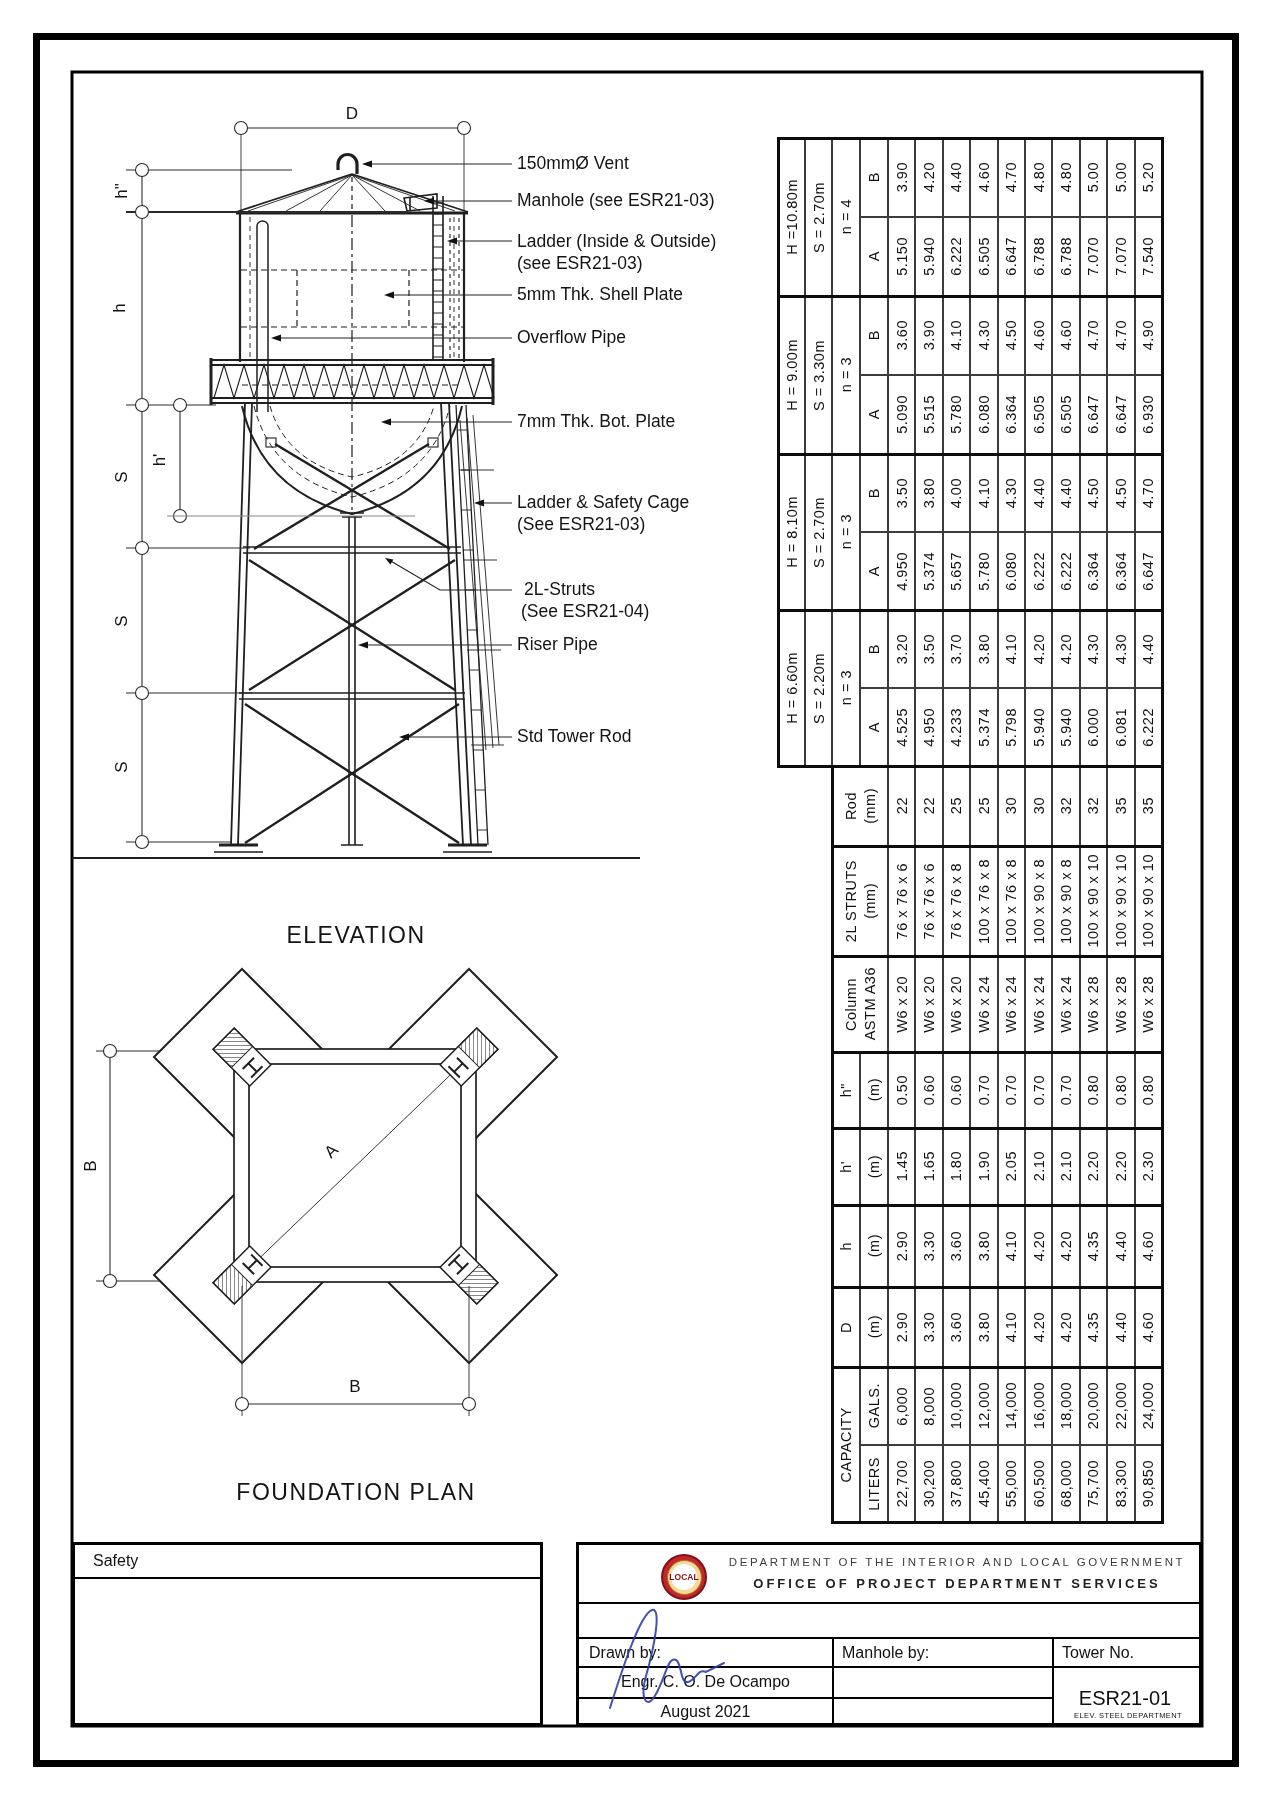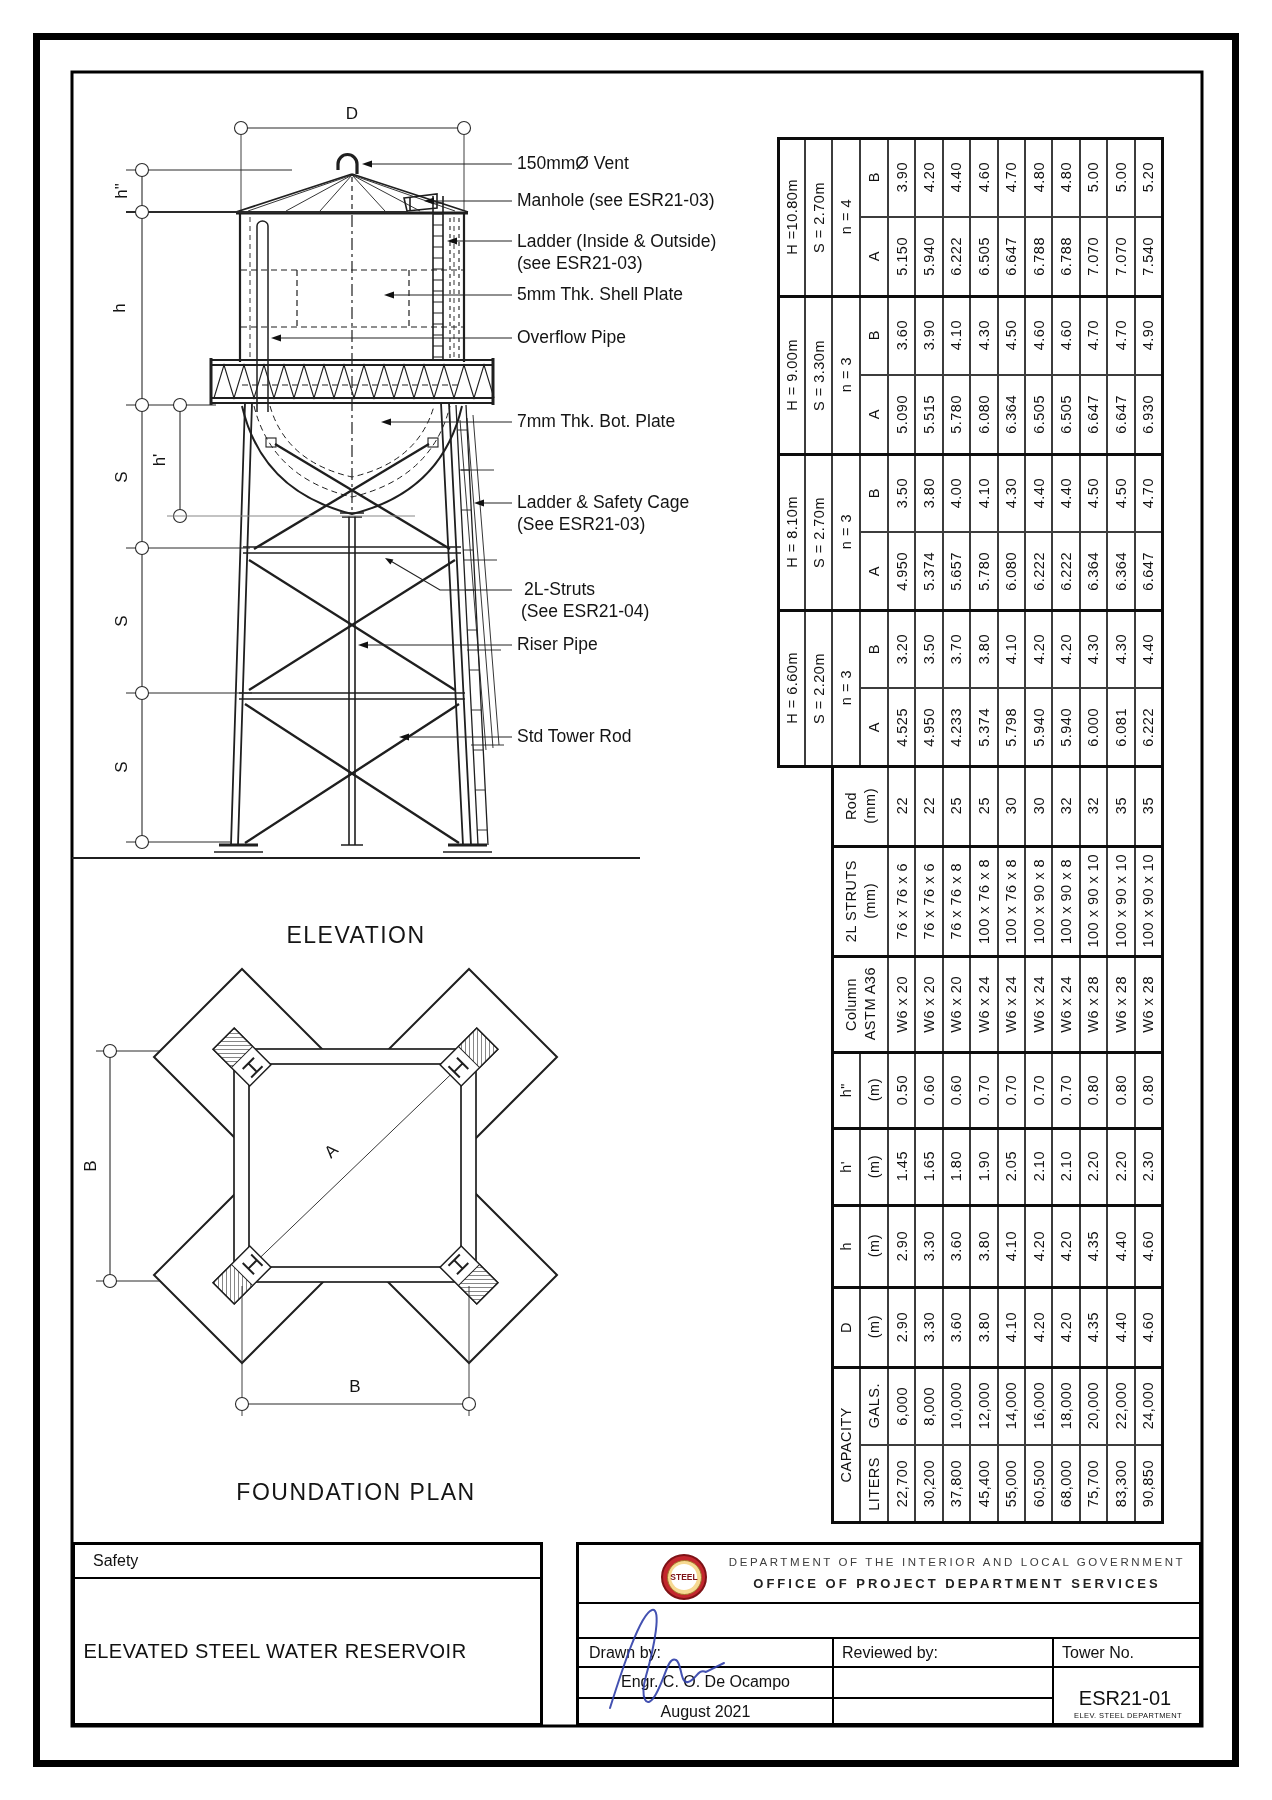--- a/index.html
+++ b/index.html
@@ -864,45 +864,44 @@
       <div class="thick" style="left: 830.5px; top: 1520.5px; width: 333px; height: 3px;"></div>
       <div class="thick" style="left: 776.5px; top: 138px; width: 3px; height: 628px;"></div>
       <div class="thick" style="left: 830.5px; top: 766px; width: 3px; height: 756px;"></div>
       <div class="thick" style="left: 1160.5px; top: 138px; width: 3px; height: 1384px;"></div>
     </div>
 
   <div>
     <div class="tbbox" style="left:72px;top:1542px;width:471px;height:184px;">
       <div class="tbtext small-lab" style="left:18px;top:7px;">Safety</div>
       <div class="tbline" style="left:0;top:32px;width:100%;height:1.5px;"></div>
-      <div class="tbtext" id="proj-title" style="left:0;top:95px;width:400px;text-align:center;">ELEVATED STEEL WATER RESERVOIR</div>
     </div>
 
     <div class="tbbox" style="left:576px;top:1542px;width:626px;height:184px;">
 
       <div id="dilg-logo" style="left:82px;top:9px;width:42px;height:42px;">
         <div id="dilg-inner">
-            <div id="dilg-core">STEEL</div>
+            <div id="dilg-core">LOCAL</div>
           </div>
       </div>
       <div class="tbtext" id="dept-l1" style="left:138px;top:11px;width:480px;text-align:center;">DEPARTMENT OF THE INTERIOR AND LOCAL GOVERNMENT</div>
       <div class="tbtext" id="dept-l2" style="left:138px;top:31px;width:480px;text-align:center;">OFFICE OF PROJECT DEPARTMENT SERVICES</div>
       <div class="tbline" style="left:0;top:57px;width:100%;height:1.5px;"></div>
 
       <div class="tbline" style="left:0;top:92px;width:100%;height:1.5px;"></div>
 
       <div class="tbline" style="left:0;top:121px;width:100%;height:1.5px;"></div>
       <div class="tbline" style="left:0;top:152px;width:474px;height:1.5px;"></div>
 
       <div class="tbline" style="left:253px;top:92px;width:1.5px;height:86px;"></div>
       <div class="tbline" style="left:473px;top:92px;width:1.5px;height:86px;"></div>
       <div class="tbtext small-lab" style="left:10px;top:99px;">Drawn by:</div>
       <div class="tbtext small-lab" style="left:0;top:128px;width:253px;text-align:center;">Engr. C. O. De Ocampo</div>
       <div class="tbtext small-lab" style="left:0;top:158px;width:253px;text-align:center;">August 2021</div>
-      <div class="tbtext small-lab" style="left:263px;top:99px;">Reviewed by:</div>
+      <div class="tbtext small-lab" style="left:263px;top:99px;">Manhole by:</div>
       <div class="tbtext small-lab" style="left:483px;top:99px;">Tower No.</div>
       <div class="tbtext" id="sheet-no" style="left:474px;top:142px;width:144px;text-align:center;">ESR21-01</div>
       <div class="tbtext" id="sheet-sub" style="left:474px;top:166px;width:150px;text-align:center;">ELEV. STEEL DEPARTMENT</div>
     </div>
 
     <svg width="140" height="132" viewBox="0 0 140 132" style="position:absolute;left:596px;top:1596px;">
       <path d="M14,112 C26,74 44,18 56,14 C66,11 58,52 50,80 C44,101 50,116 60,98 C70,80 72,60 80,64 C86,67 84,88 92,86 C100,84 102,72 110,76 L128,67" fill="none" stroke="#2f3ea8" stroke-width="2" stroke-linecap="round" opacity="0.9"></path>
     </svg>
   </div>
 </div>

